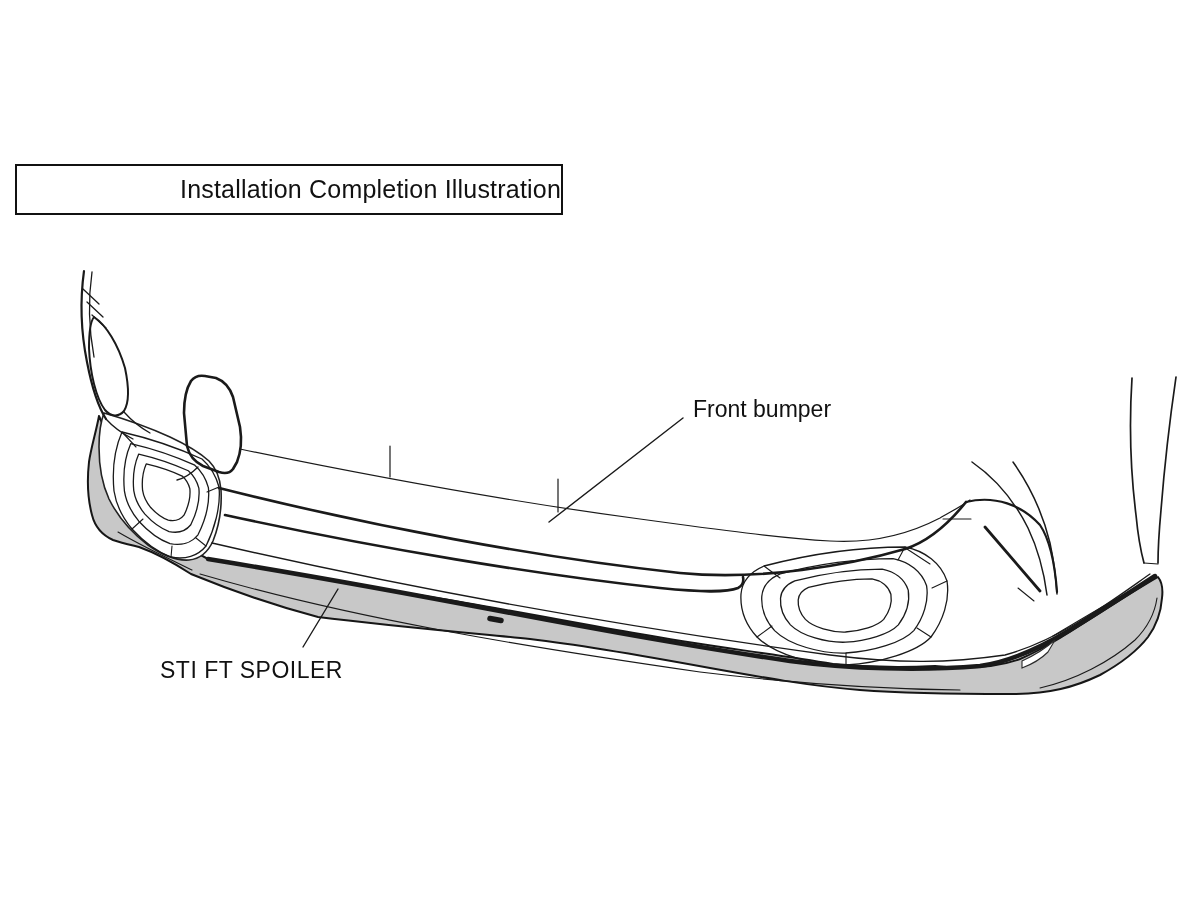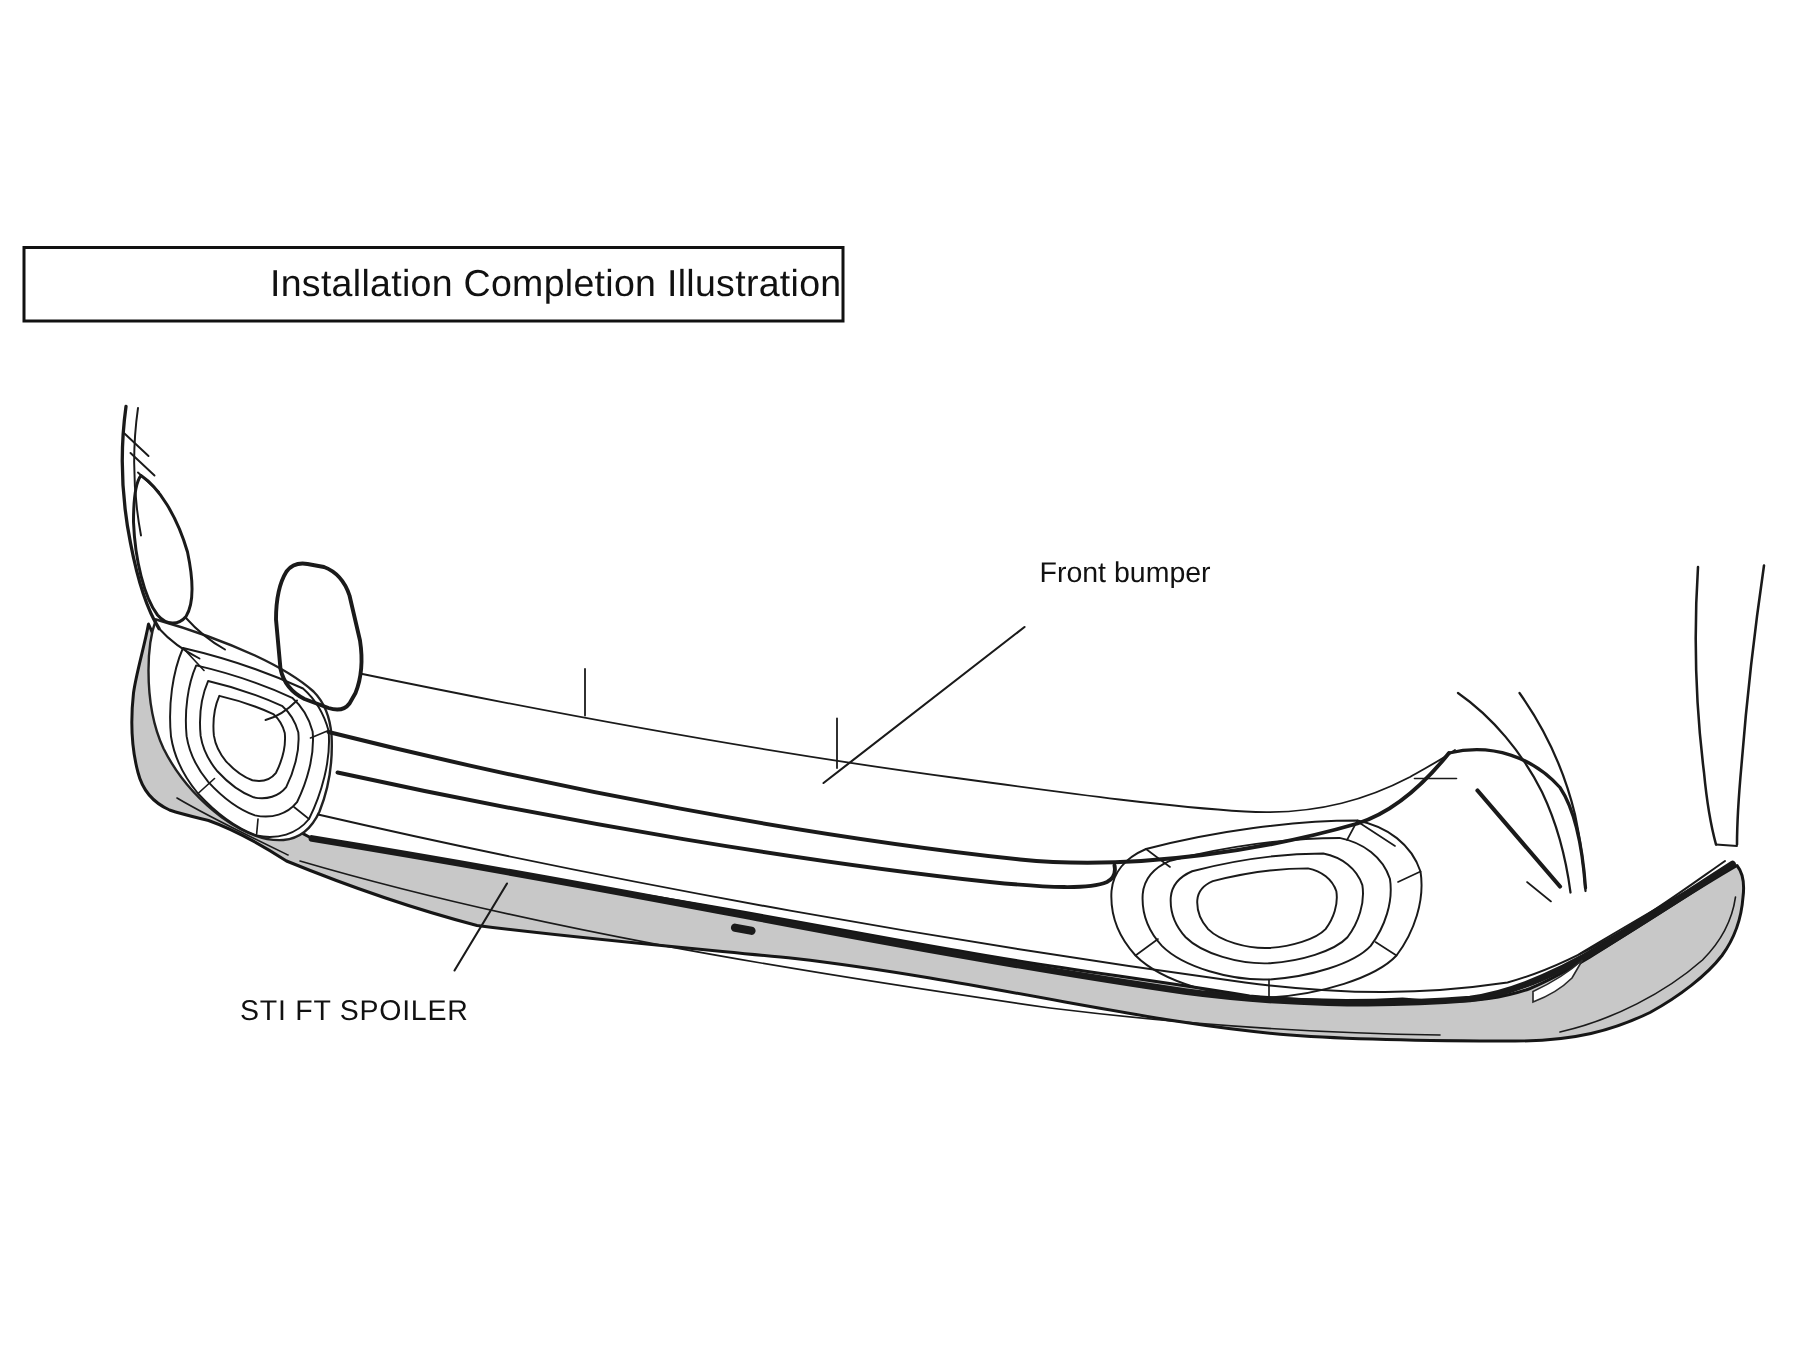--- a/index.html
+++ b/index.html
@@ -1,23 +1,23 @@
 <!DOCTYPE html>
 <html><head>
 <meta charset="utf-8">
 <style>
   html,body{margin:0;padding:0;background:#fff;}
   .page{position:relative;width:1200px;height:900px;background:#fff;overflow:hidden;
         font-family:"Liberation Sans", sans-serif;color:#111;}
   .title-box{position:absolute;left:15px;top:164px;width:544px;height:47px;
              border:2.5px solid #111;display:flex;align-items:center;justify-content:flex-end;
              font-size:25px;letter-spacing:.2px;background:#fff;}
-  .label{position:absolute;font-size:19px;white-space:nowrap;}
+  .label{position:absolute;font-size:23px;white-space:nowrap;margin-top:24px;}
   .label-front-bumper{left:693px;top:372px;}
-  .label-spoiler{left:160px;top:664px;letter-spacing:.5px;}
+  .label-spoiler{left:160px;top:633px;letter-spacing:.5px;}
   svg{position:absolute;left:0;top:0;}
   .ln{fill:none;stroke:#1a1a1a;stroke-linecap:round;stroke-linejoin:round;}
 </style>
 </head>
 <body>
 
 <div class="page">
 
   <div class="title-box">
     <span>Installation Completion Illustration</span>

